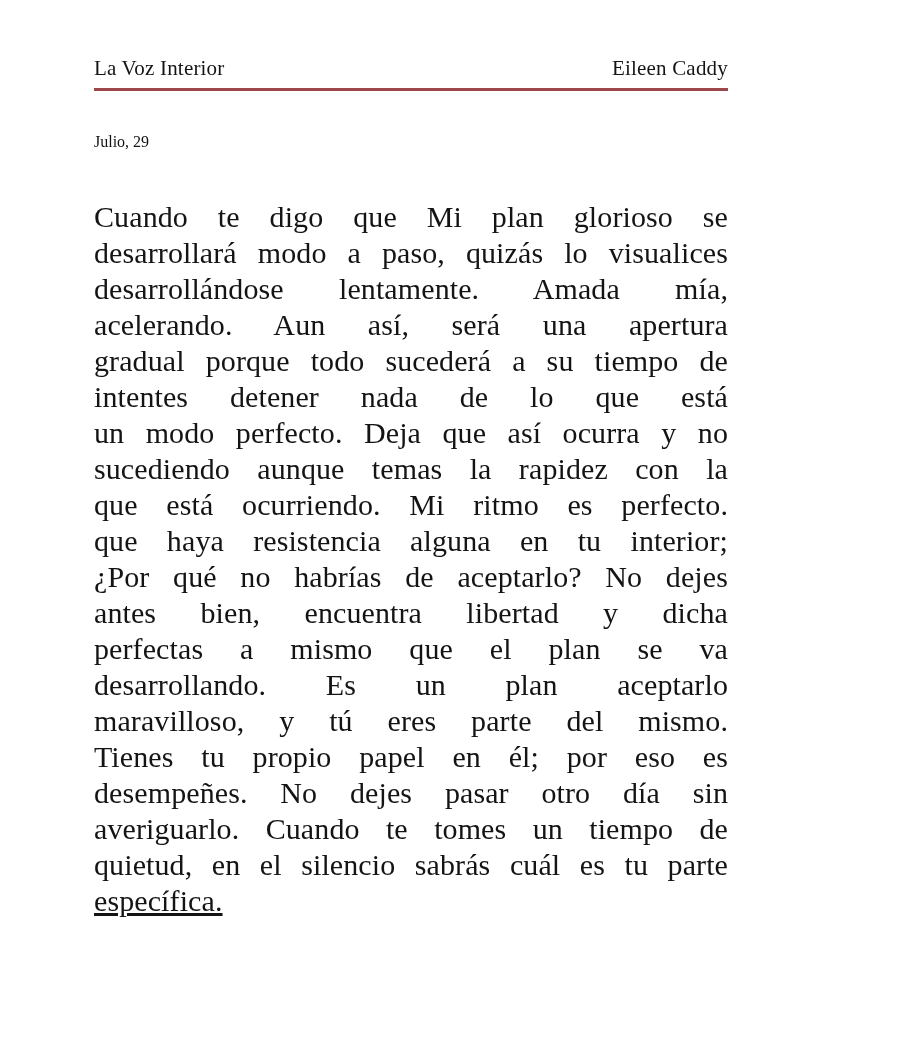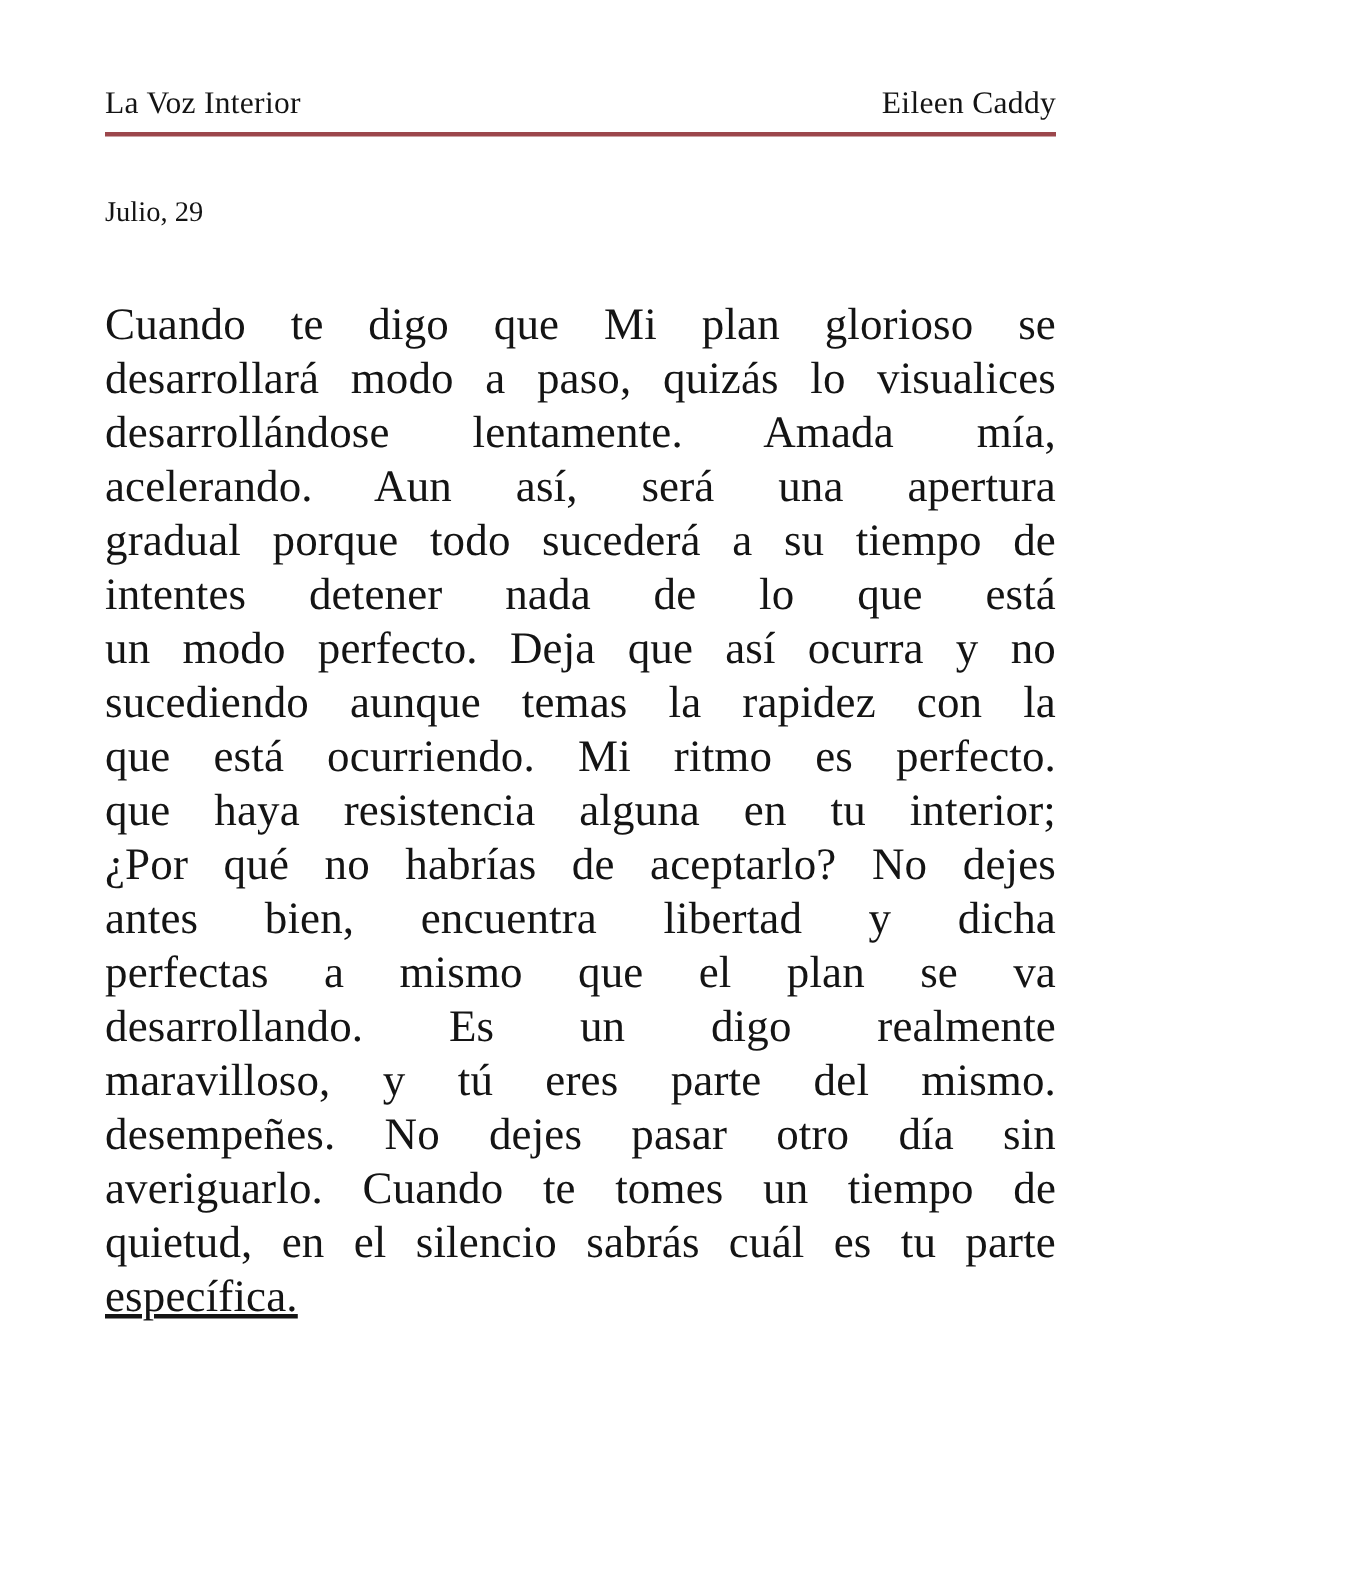--- a/index.html
+++ b/index.html
@@ -14,39 +14,39 @@
     color:var(--text-color);
     font-family:"Liberation Serif","DejaVu Serif",serif;
     overflow:hidden;
   }
   .page{
     width:914px;height:1056px;
     position:relative;
   }
   .content{
     width:634px;
-    margin-left:70px;
+    margin-left:94px;
   }
   .header{
     padding-top:56px;
     display:flex;
     justify-content:space-between;
     align-items:baseline;
     font-size:21px;
     line-height:25px;
     border-bottom:3px solid var(--rule-color);
     padding-bottom:7px;
   }
   .header .book-title,
   .header .author{
     letter-spacing:0.2px;
   }
   .entry-date{
     margin-top:35px;
-    font-size:19px;
+    font-size:16px;
     line-height:32px;
   }
   .body-text{
     margin-top:41px;
     font-size:30px;
     line-height:36px;
     letter-spacing:0.1px;
   }
   .line{
     text-align:justify;
@@ -78,22 +78,23 @@
       <div class="line">acelerando. Aun así, será una apertura</div>
       <div class="line">gradual porque todo sucederá a su tiempo de</div>
       <div class="line">intentes detener nada de lo que está</div>
       <div class="line">un modo perfecto. Deja que así ocurra y no</div>
       <div class="line">sucediendo aunque temas la rapidez con la</div>
       <div class="line">que está ocurriendo. Mi ritmo es perfecto.</div>
       <div class="line">que haya resistencia alguna en tu interior;</div>
       <div class="line">¿Por qué no habrías de aceptarlo? No dejes</div>
       <div class="line">antes bien, encuentra libertad y dicha</div>
       <div class="line">perfectas a mismo que el plan se va</div>
-      <div class="line">desarrollando. Es un digo realmente</div>
+      <div class="line">desarrollando. Es un plan aceptarlo</div>
       <div class="line">maravilloso, y tú eres parte del mismo.</div>
+      <div class="line">Tienes tu propio papel en él; por eso es</div>
       <div class="line">desempeñes. No dejes pasar otro día sin</div>
       <div class="line">averiguarlo. Cuando te tomes un tiempo de</div>
       <div class="line">quietud, en el silencio sabrás cuál es tu parte</div>
       <div class="line last">específica.</div>
     </div>
 
   </div>
 </div>
 
 </body></html>

